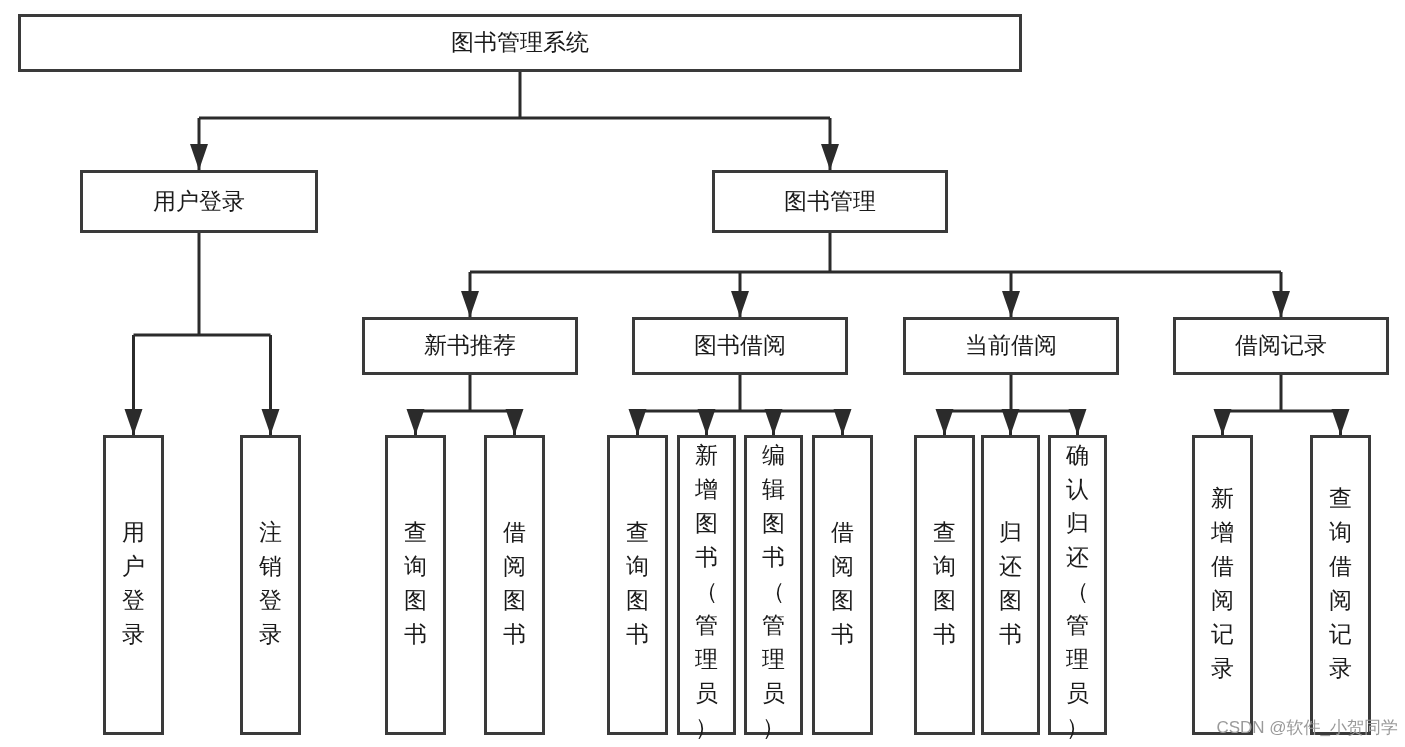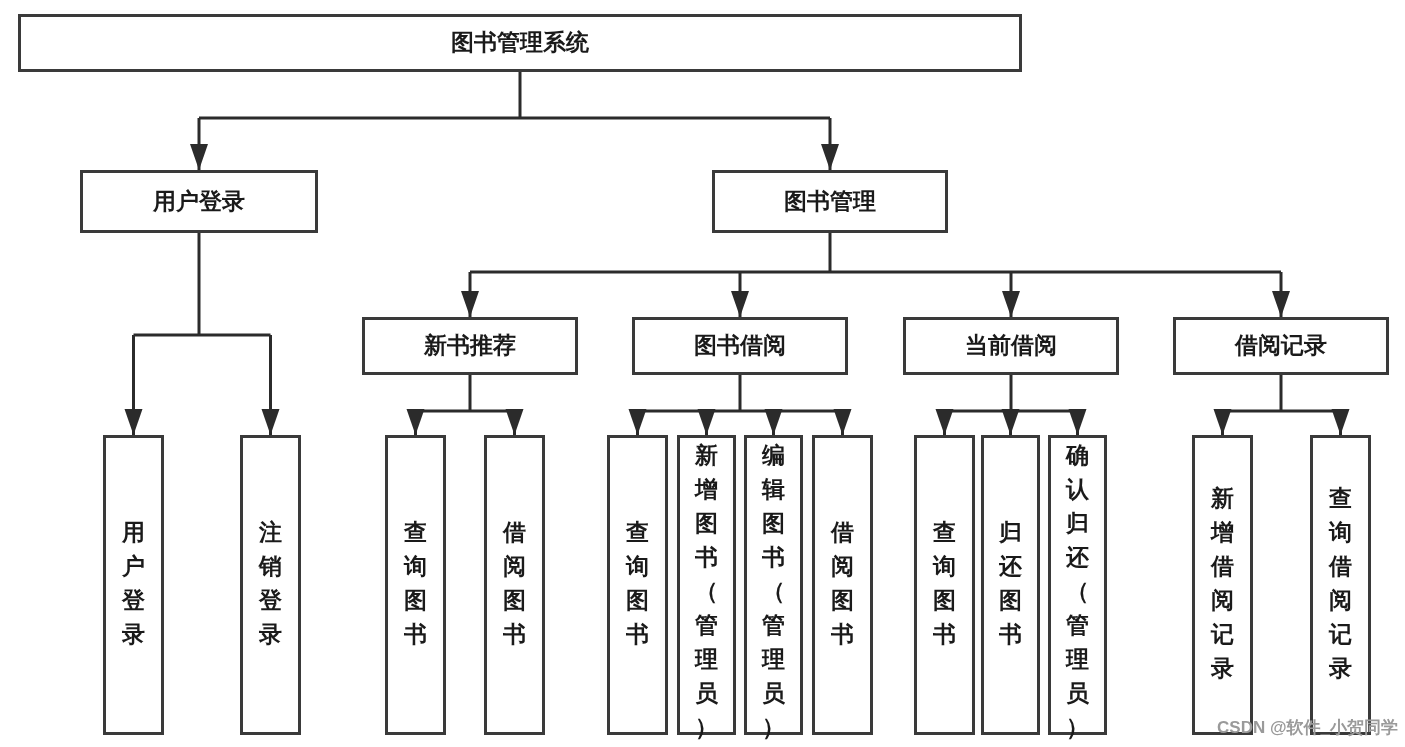--- a/index.html
+++ b/index.html
@@ -14,21 +14,20 @@
     font-family: "Liberation Sans", "DejaVu Sans", sans-serif;
     overflow: hidden;
     position: relative;
   }
   #diagram-root {
     position: absolute;
     left: 0;
     top: 0;
     width: 1405px;
     height: 747px;
-    font-weight: bold;
   }
   svg.diagram {
     display: block;
     width: 1405px;
     height: 747px;
   }
   .node-rect {
     fill: #ffffff;
     stroke: #3a3a3a;
     stroke-width: 3;

